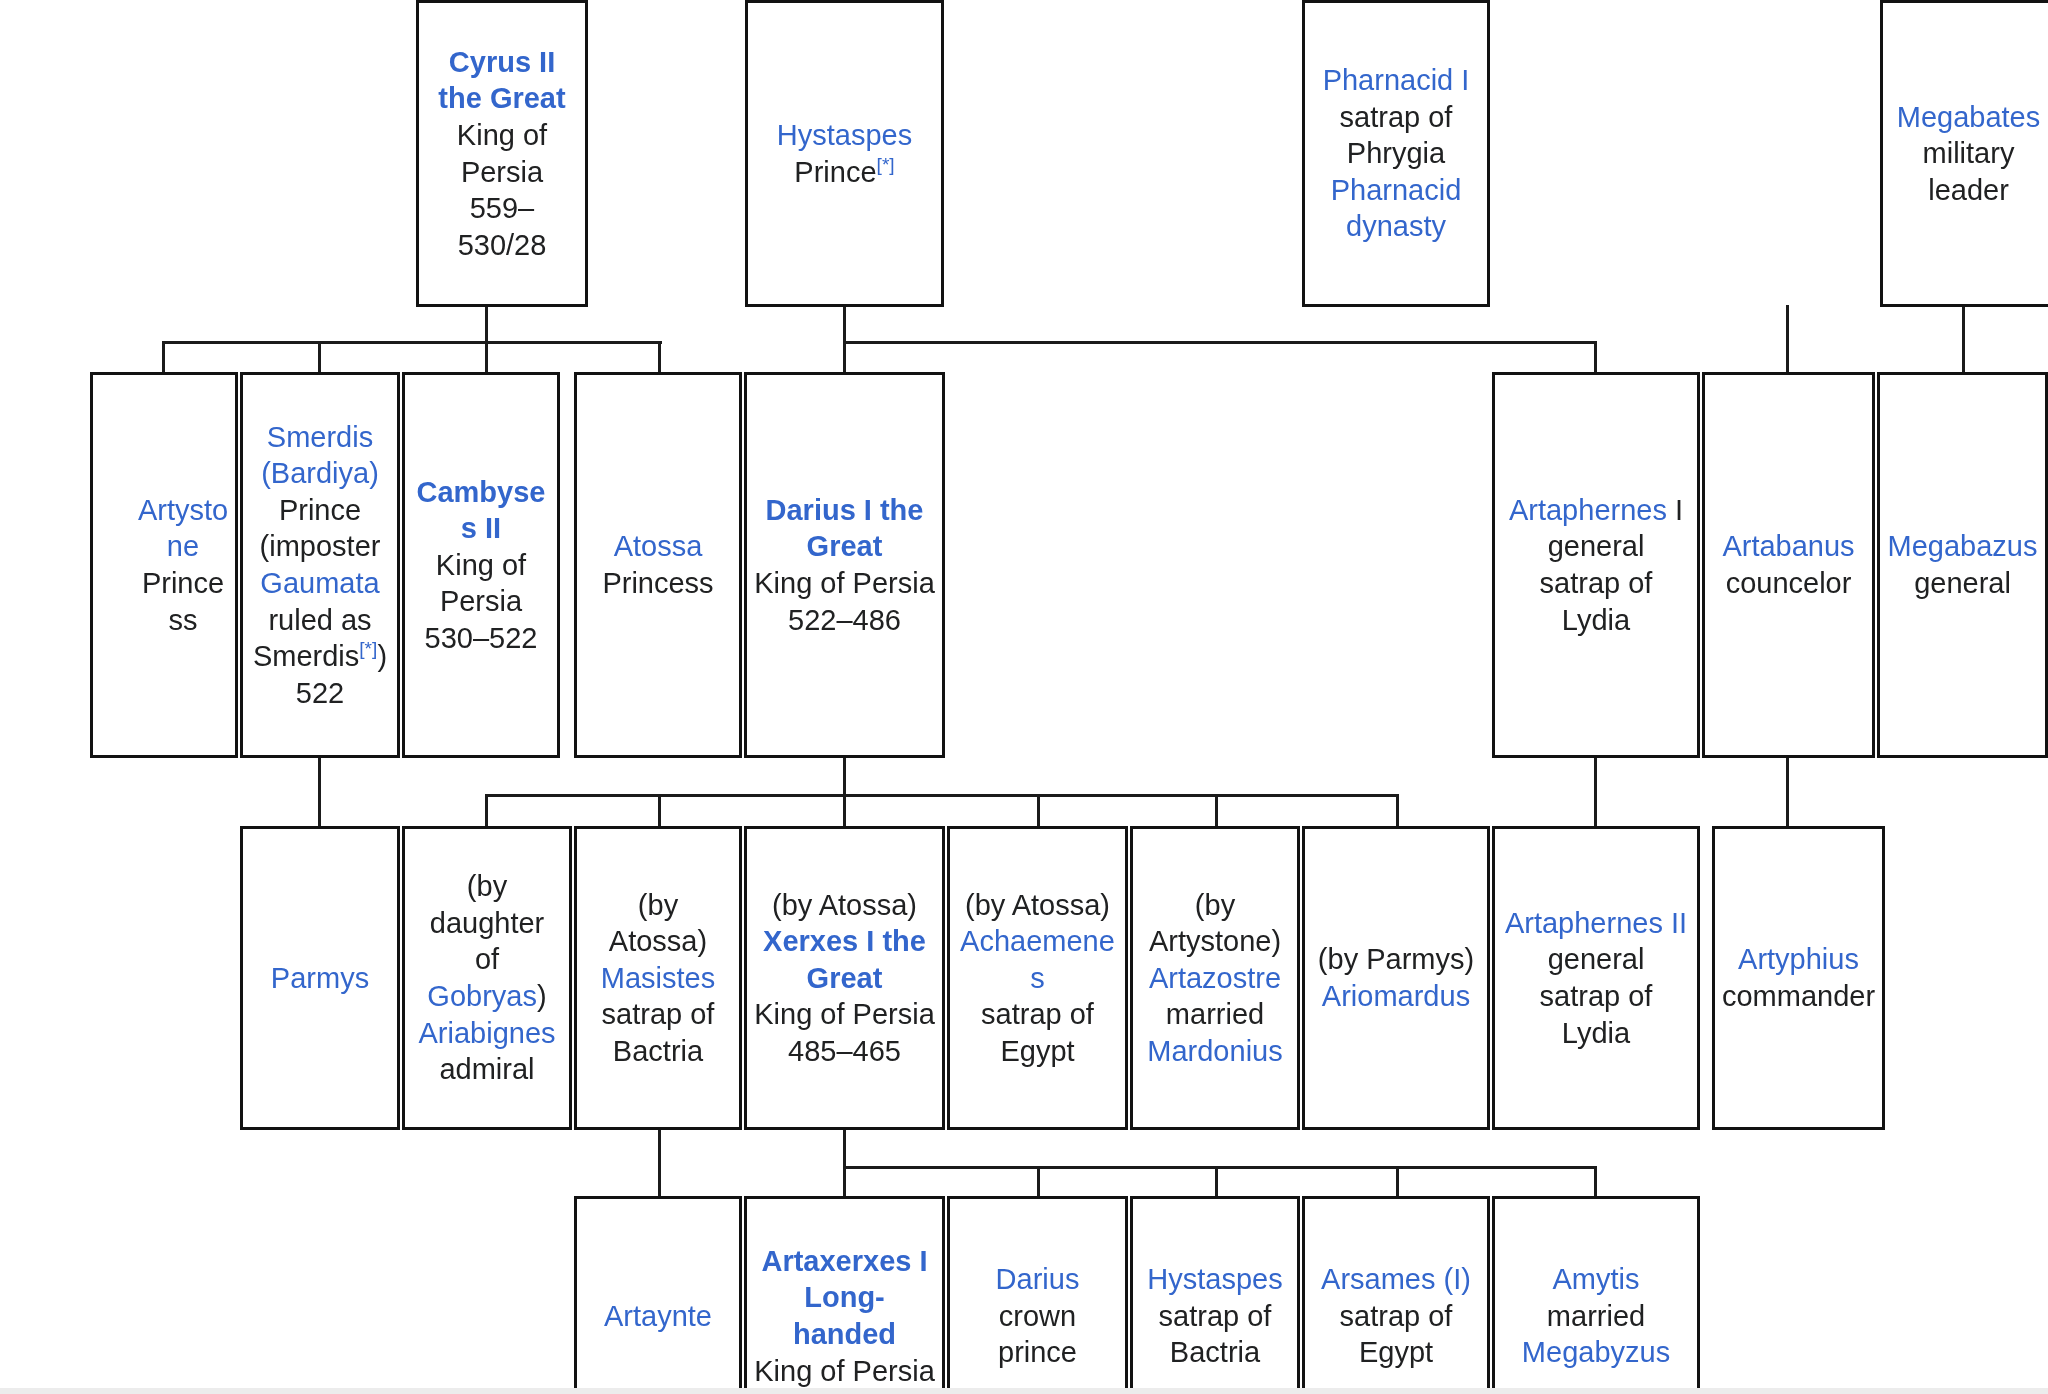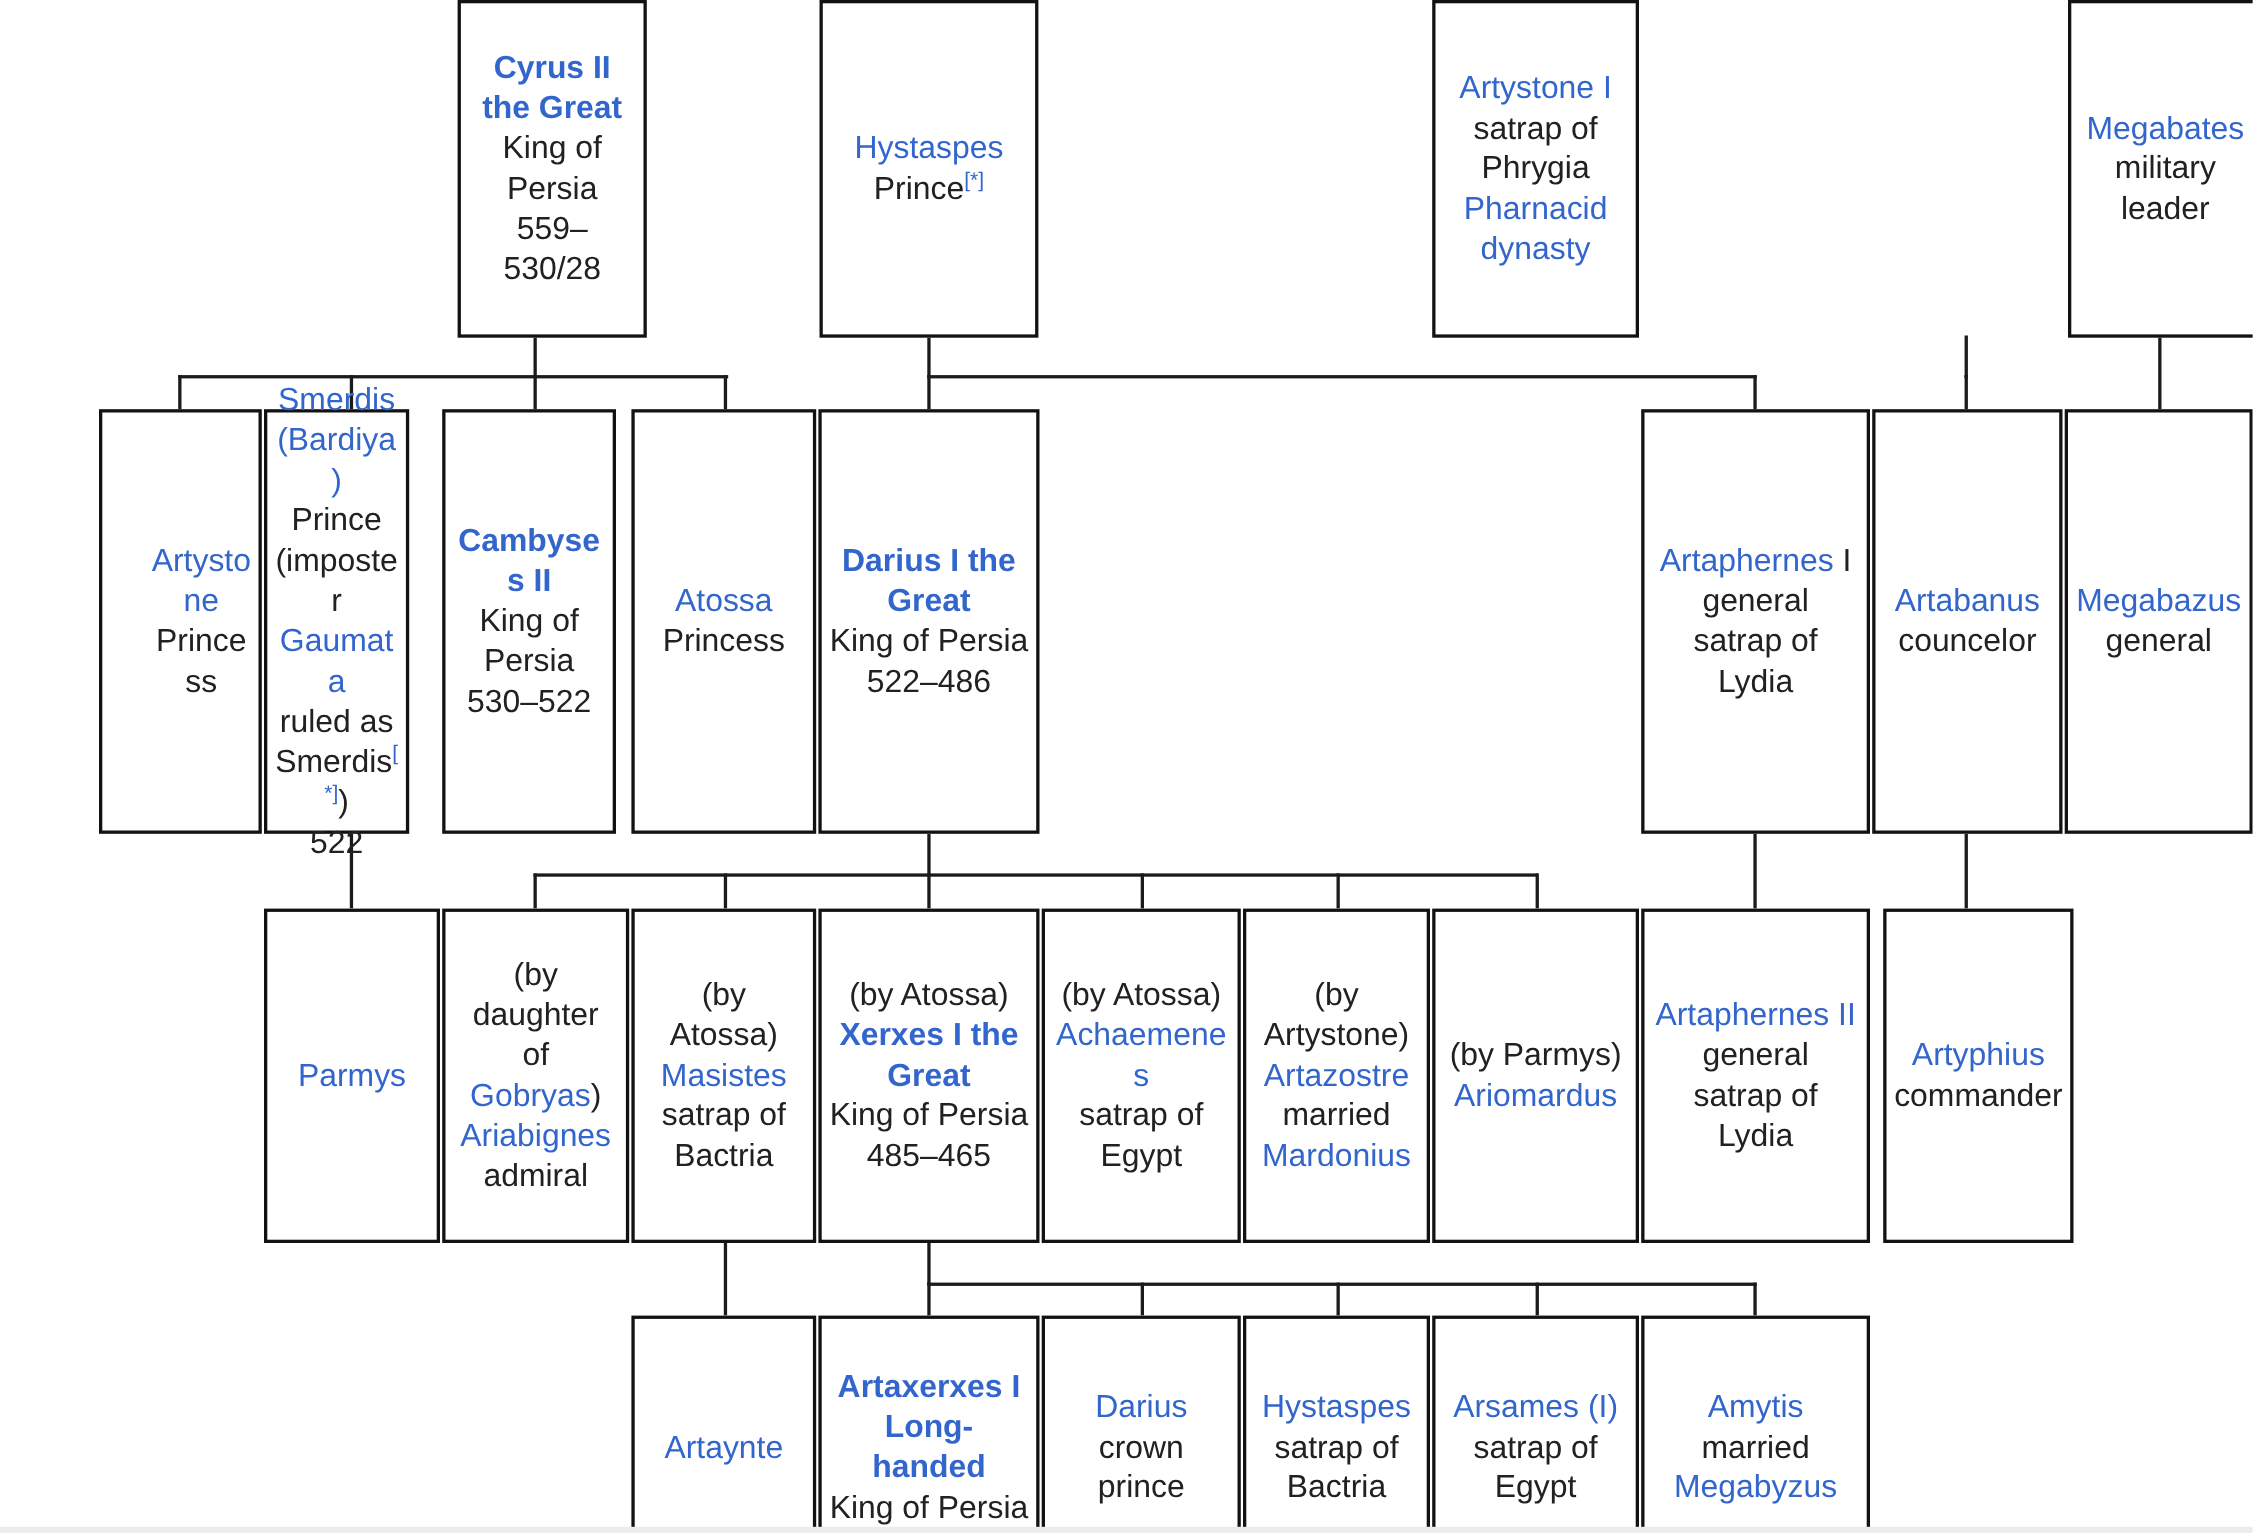--- a/index.html
+++ b/index.html
@@ -121,21 +121,21 @@
 
   <div class="node" style="left:745px; top:0px; width:199px; height:307px;">
     <div class="inner">
       <span class="lnk">Hystaspes</span><br>
       <span class="blk">Prince</span><span class="sup">[*]</span>
     </div>
   </div>
 
   <div class="node" style="left:1302px; top:0px; width:188px; height:307px;">
     <div class="inner">
-      <span class="lnk">Artystone I</span><br>
+      <span class="lnk">Pharnacid I</span><br>
       <span class="blk">satrap of</span><br>
       <span class="blk">Phrygia</span><br>
       <span class="lnk">Pharnacid dynasty</span>
     </div>
   </div>
 
   <div class="node" style="left:1880px; top:0px; width:177px; height:307px;">
     <div class="inner">
       <span class="lnk">Megabates</span><br>
       <span class="blk">military</span><br>
@@ -143,21 +143,21 @@
     </div>
   </div>
 
   <div class="node" style="left:90px; top:372px; width:148px; height:386px;padding-left:44px;">
     <div class="inner">
       <span class="lnk">Artystone</span><br>
       <span class="blk">Princess</span>
     </div>
   </div>
 
-  <div class="node" style="left:240px; top:372px; width:132px; height:386px;">
+  <div class="node" style="left:240px; top:372px; width:160px; height:386px;">
     <div class="inner">
       <span class="lnk">Smerdis (Bardiya)</span><br>
       <span class="blk">Prince</span><br>
       <span class="blk">(imposter</span><br>
       <span class="lnk">Gaumata</span><br>
       <span class="blk">ruled as</span><br>
       <span class="blk">Smerdis</span><span class="sup">[*]</span><span class="blk">)</span><br>
       <span class="blk">522</span>
     </div>
   </div>

